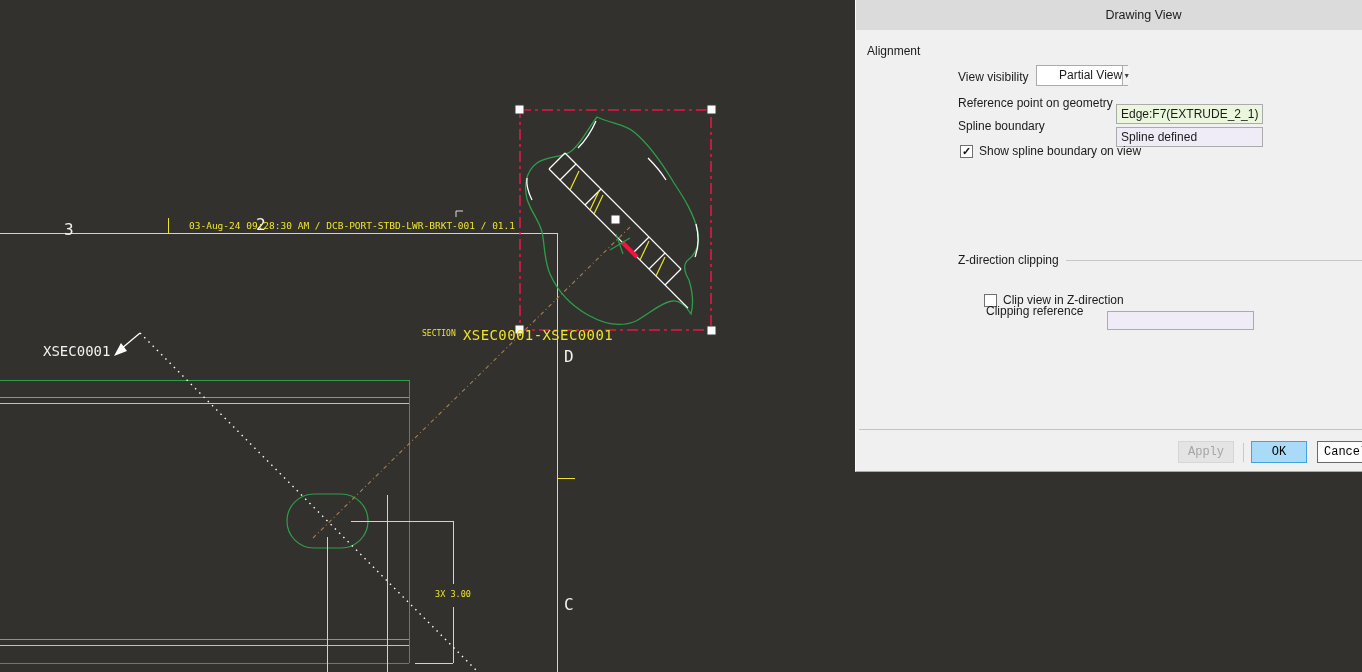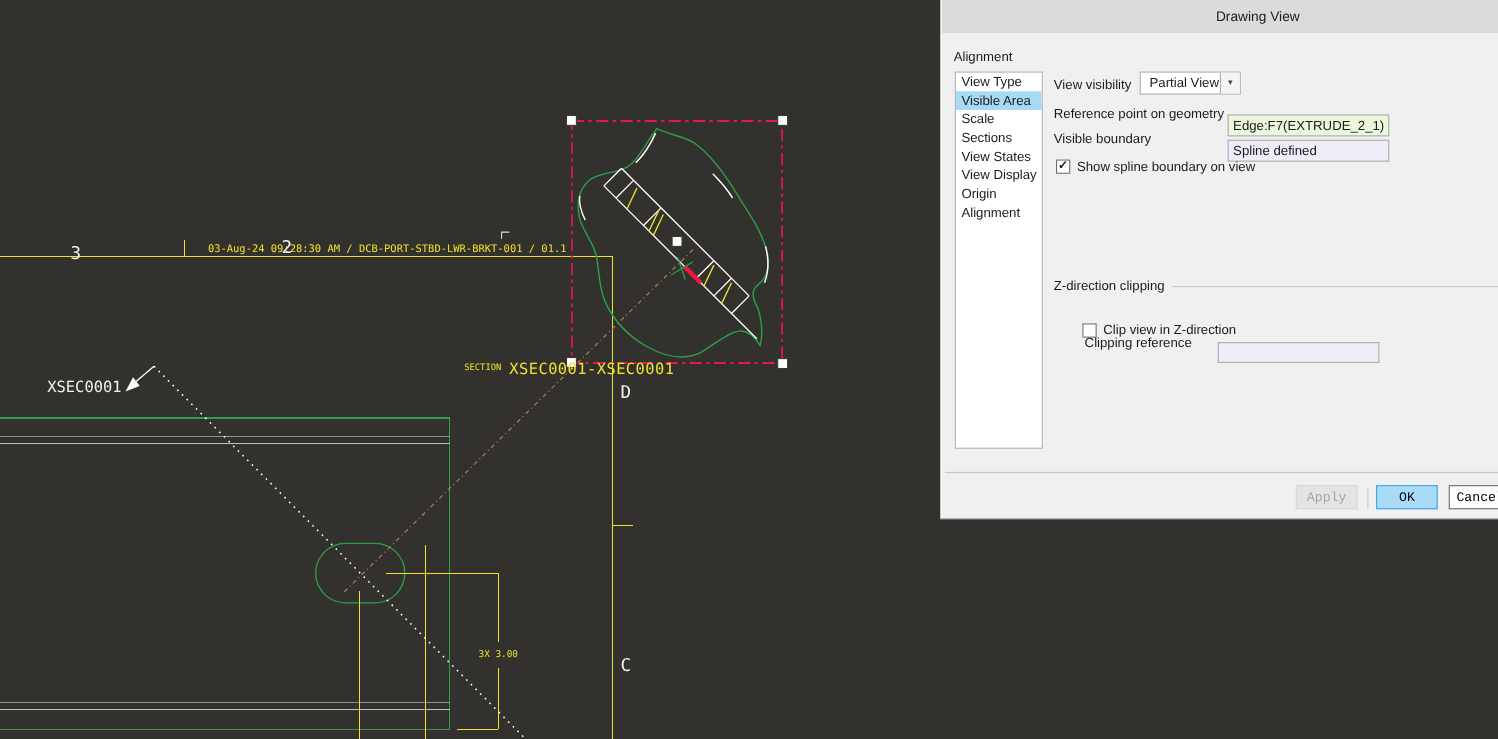--- a/index.html
+++ b/index.html
@@ -20,21 +20,21 @@
   .cat-label{position:absolute;left:11px;top:44px;}
   .listbox{position:absolute;left:12px;top:65px;width:80px;height:343px;background:#fff;
            border:1px solid #b0b0b0;box-sizing:border-box;overflow:hidden;}
   .cat-item{height:17px;line-height:17px;padding-left:5px;white-space:nowrap;cursor:default;}
   .cat-item.selected{background:#a8d9f5;}
   .group-head{position:absolute;left:102px;right:6px;height:14px;display:flex;align-items:center;}
   .group-head .rule{flex:1;margin-left:7px;border-top:1px solid #c6c6c6;height:0;}
   .lbl{position:absolute;white-space:nowrap;}
   .combo{position:absolute;left:180px;top:65px;width:92px;height:21px;background:#fff;
          border:1px solid #ababab;box-sizing:border-box;display:flex;}
-  .combo-value{flex:1;line-height:19px;padding-left:8px;white-space:nowrap;}
+  .combo-value{flex:1;line-height:19px;padding-left:22px;white-space:nowrap;}
   .combo-btn{width:17px;border-left:1px solid #ababab;background:#f4f4f4;display:flex;
              align-items:center;justify-content:center;font-size:7px;color:#444;}
   .field{position:absolute;height:20px;width:147px;border:1px solid #ababab;box-sizing:border-box;
          line-height:18px;padding-left:4px;white-space:nowrap;overflow:hidden;margin-top:12px;}
   .field.green{background:#eaf7dc;}
   .field.lav{background:#efecf8;}
   .checkrow{position:absolute;display:flex;align-items:center;}
   .checkbox{width:13px;height:13px;background:#fff;border:1px solid #707070;box-sizing:border-box;
             display:flex;align-items:center;justify-content:center;margin-right:6px;
             font-size:11px;font-weight:bold;color:#111;line-height:11px;}
@@ -163,42 +163,32 @@
     <text x="463" y="340" font-size="14" letter-spacing="0.4" class="t-yellow">XSEC0001-XSEC0001</text>
   </svg>
 
   <div class="dialog">
     <div class="titlebar">
       <span>Drawing View</span>
     </div>
 
     <div class="cat-label">Alignment</div>
 
-    <div class="listbox">
-      <div class="cat-item">View Type</div>
-      <div class="cat-item selected">Visible Area</div>
-      <div class="cat-item">Scale</div>
-      <div class="cat-item">Sections</div>
-      <div class="cat-item">View States</div>
-      <div class="cat-item">View Display</div>
-      <div class="cat-item">Origin</div>
-      <div class="cat-item">Alignment</div>
-    </div>
 
 
     <div class="lbl" style="left:102px;top:70px;">View visibility</div>
     <div class="combo">
       <span class="combo-value">Partial View</span>
       <span class="combo-btn">▼</span>
     </div>
 
     <div class="lbl" style="left:102px;top:96px;">Reference point on geometry</div>
     <div class="field green" style="left:260px;top:92px;">Edge:F7(EXTRUDE_2_1)</div>
 
-    <div class="lbl" style="left:102px;top:119px;">Visible boundary</div>
+    <div class="lbl" style="left:102px;top:119px;">Spline boundary</div>
     <div class="field lav" style="left:260px;top:115px;">Spline defined</div>
 
     <div class="checkrow" style="left:104px;top:144px;">
       <span class="checkbox">
         <span>✓</span>
       </span>
       <span>Show spline boundary on view</span>
     </div>
 
     <div class="group-head" style="top:253px;">

